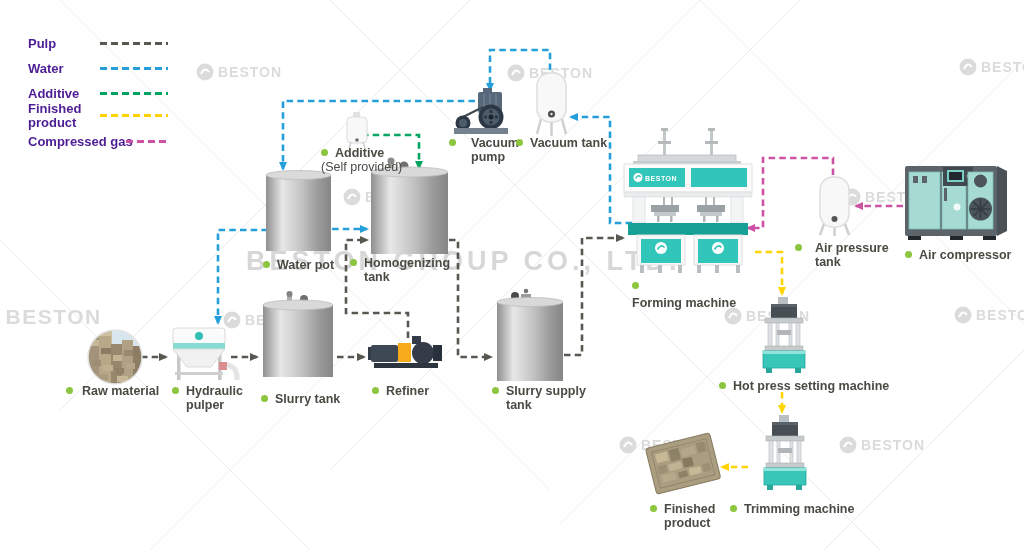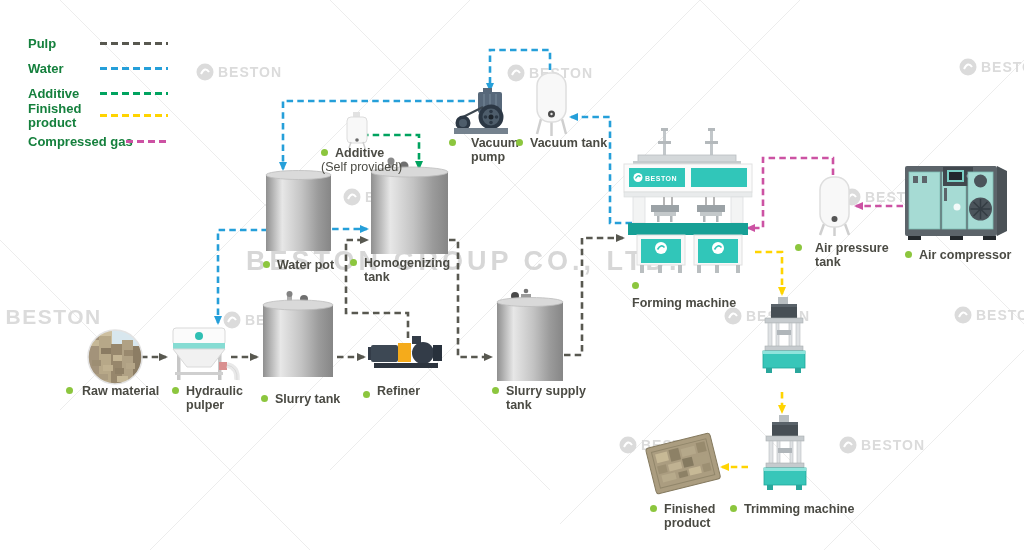--- a/index.html
+++ b/index.html
@@ -1,20 +1,20 @@
 <!DOCTYPE html>
 <html><head>
 <meta charset="utf-8">
 <style>
   html,body{margin:0;padding:0;background:#fff;}
   #canvas{position:relative;width:1024px;height:550px;background:#ffffff;overflow:hidden;
           font-family:"Liberation Sans",sans-serif;}
   #canvas svg.layer{position:absolute;left:0;top:0;}
   
-  .legend-row{position:absolute;left:28px;font-weight:700;font-size:13px;color:#15803d;line-height:14px;}
+  .legend-row{position:absolute;left:28px;font-weight:700;font-size:13px;color:#4c1d95;line-height:14px;}
   .lg-label{white-space:normal;display:inline-block;}
   .lg-dash{position:absolute;height:3px;width:68px;left:72px;top:5px;
            background:repeating-linear-gradient(90deg,var(--c) 0 7px,transparent 7px 11px);}
   #lr-pulp{top:37px}
   #lr-water{top:62px}
   #lr-additive{top:87px}
   #lr-finished-product{top:102px;width:64px;}
   #lr-finished-product .lg-dash{top:12px;}
   #lr-compressed-gas{top:135px;width:200px;}
   #lr-compressed-gas .lg-dash{left:98px;width:43px;}
@@ -433,21 +433,21 @@
           <div>Hydraulic</div>
           <div>pulper</div>
         </div>
       </div>
       <div class="mlabel" style="left: 261px; top: 392px;">
         <span class="dot"></span>
         <div class="ltext">
           <div>Slurry tank</div>
         </div>
       </div>
-      <div class="mlabel" style="left: 363px; top: 384px; align-items: flex-end;">
+      <div class="mlabel" style="left: 372px; top: 384px;">
         <span class="dot"></span>
         <div class="ltext">
           <div>Refiner</div>
         </div>
       </div>
       <div class="mlabel" style="left: 492px; top: 384px;">
         <span class="dot"></span>
         <div class="ltext">
           <div>Slurry supply</div>
           <div>tank</div>
@@ -498,20 +498,26 @@
           <div>Air pressure</div>
           <div>tank</div>
         </div>
       </div>
       <div class="mlabel" style="left: 905px; top: 248px;">
         <span class="dot"></span>
         <div class="ltext">
           <div>Air compressor</div>
         </div>
       </div>
+      <div class="mlabel" style="left: 719px; top: 379px;">
+        <span class="dot"></span>
+        <div class="ltext">
+          <div>Hot press setting machine</div>
+        </div>
+      </div>
       <div class="mlabel" style="left: 730px; top: 502px;">
         <span class="dot"></span>
         <div class="ltext">
           <div>Trimming machine</div>
         </div>
       </div>
       <div class="mlabel" style="left: 650px; top: 502px;">
         <span class="dot"></span>
         <div class="ltext">
           <div>Finished</div>

